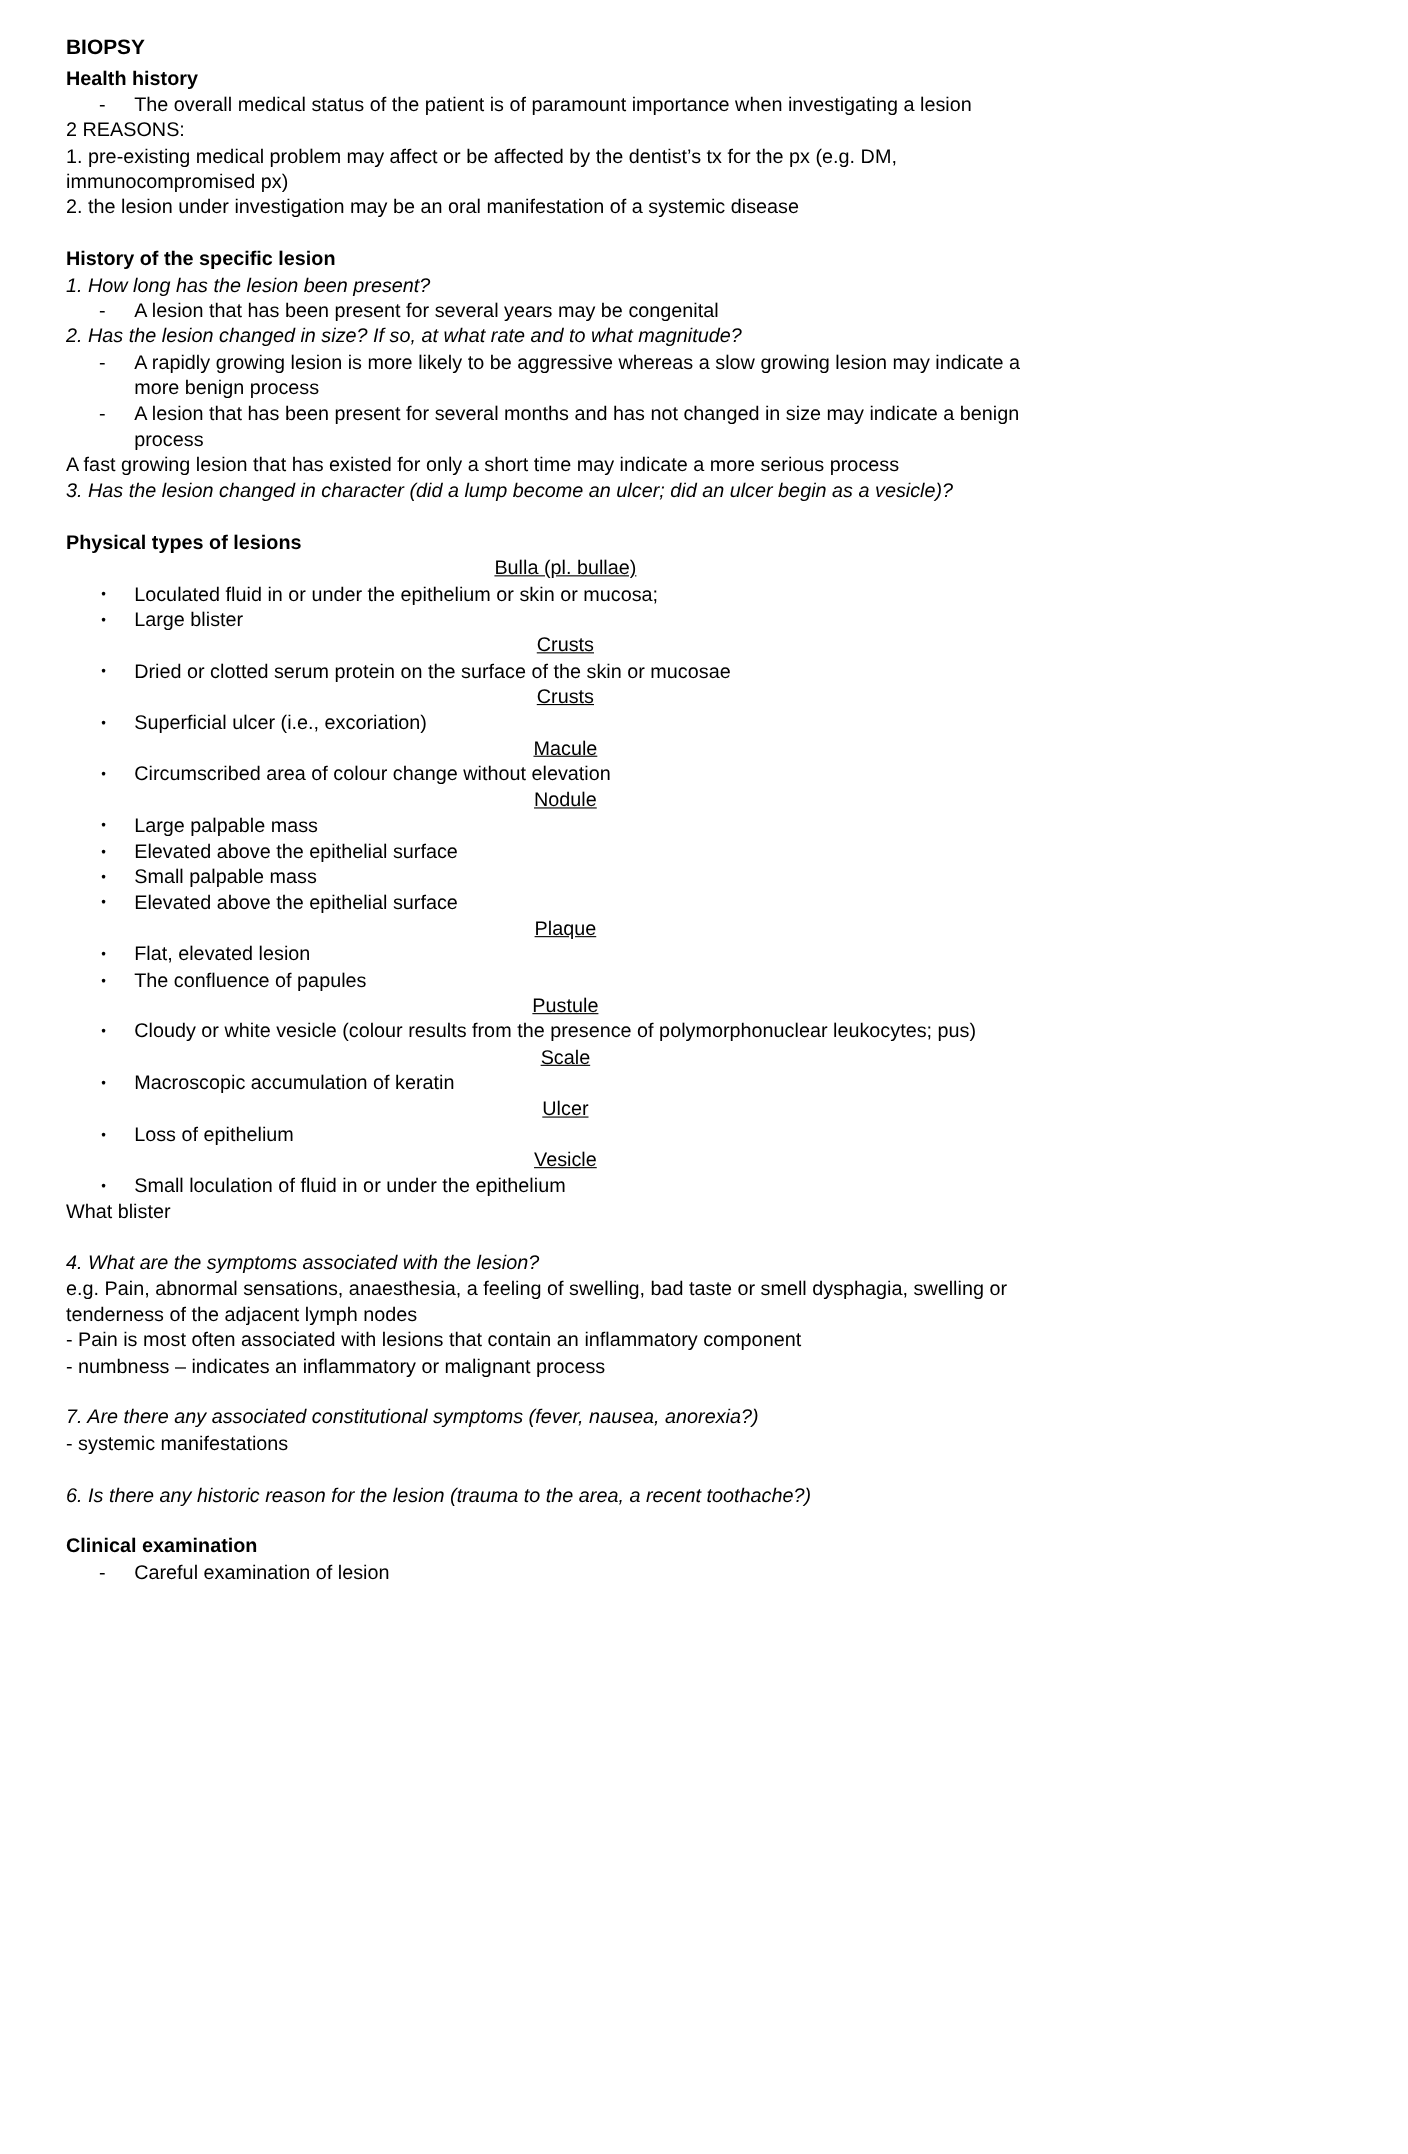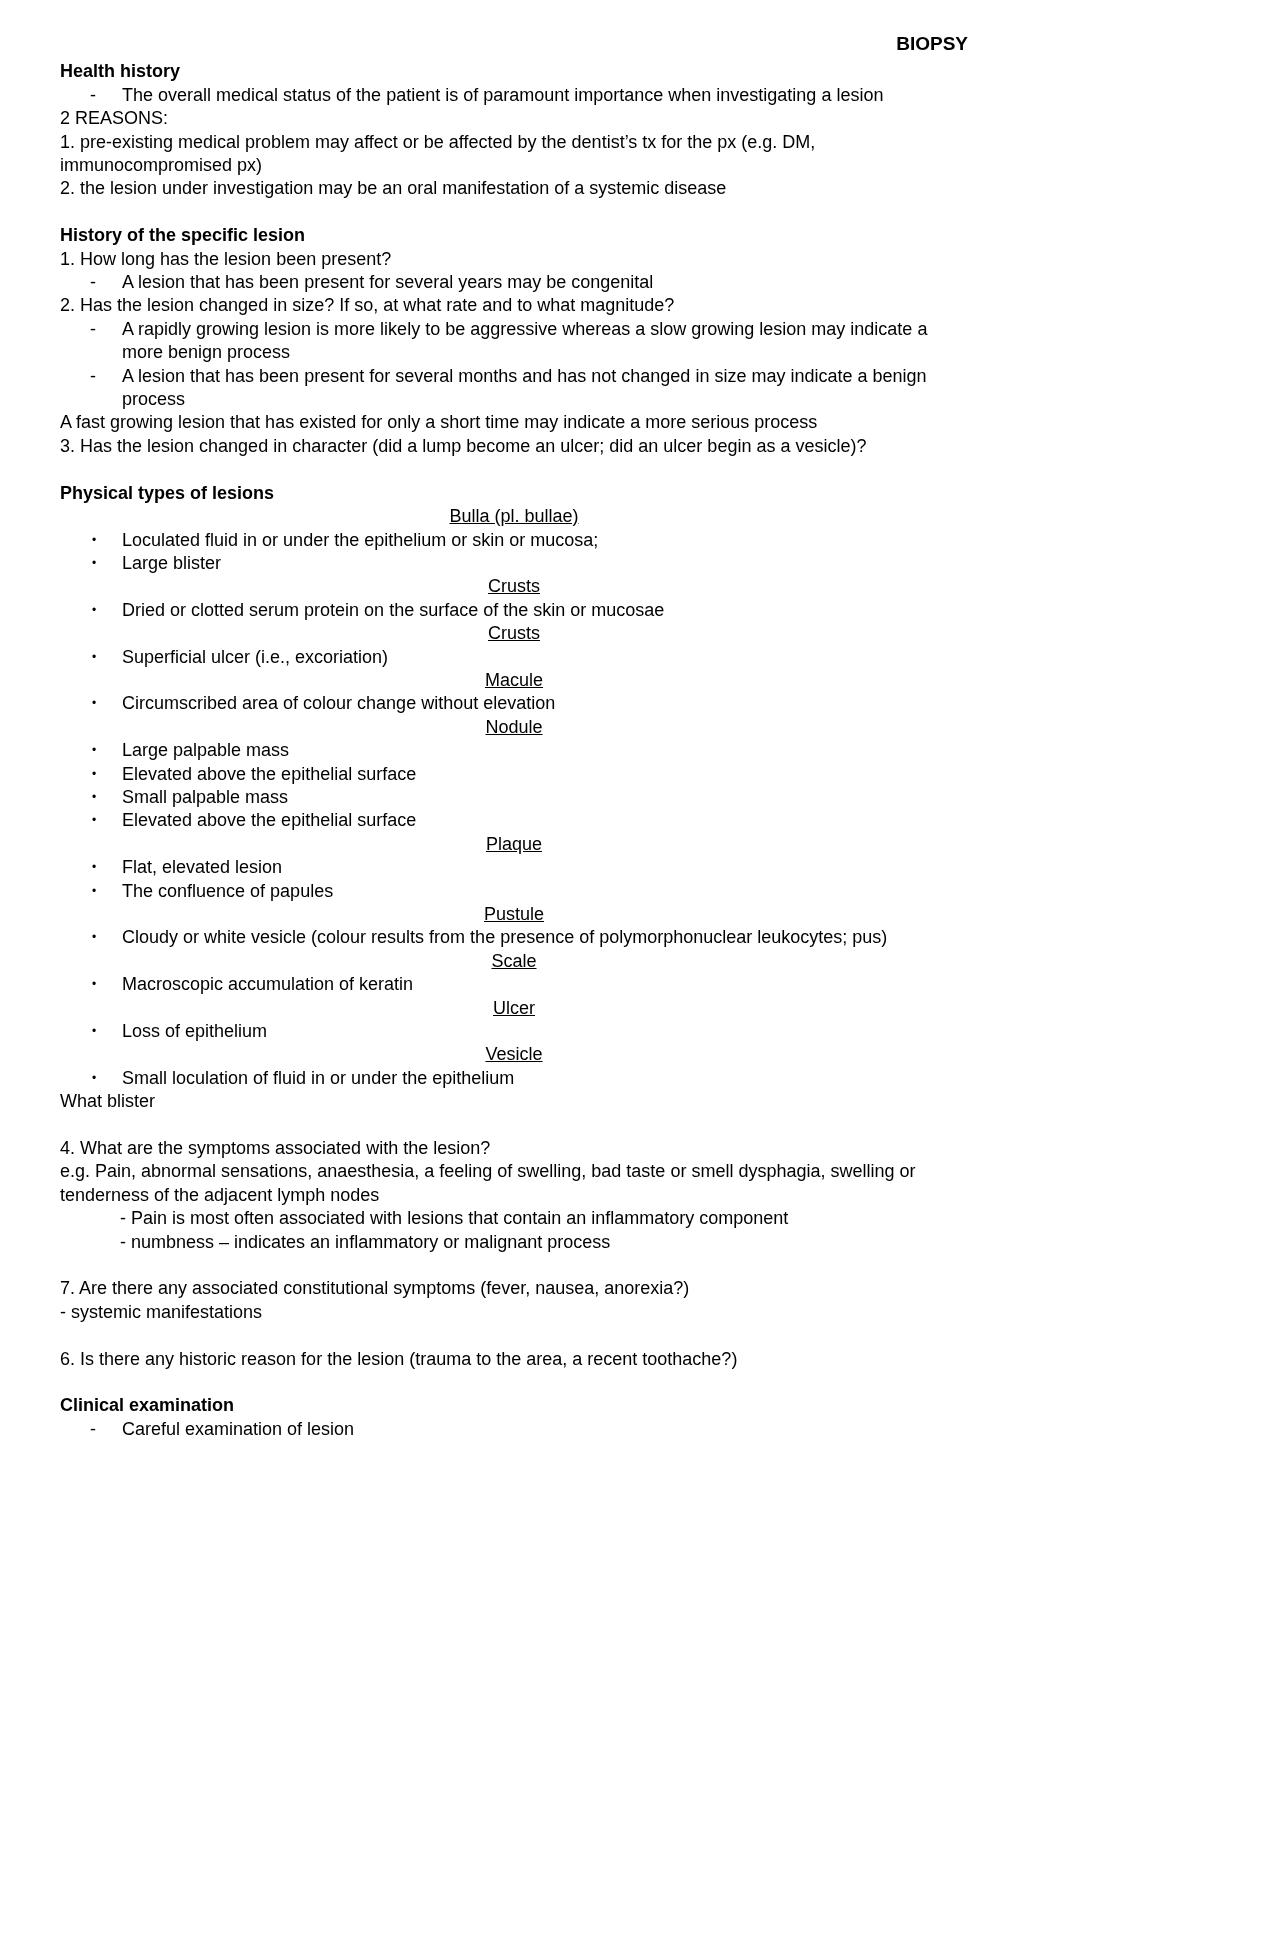--- a/index.html
+++ b/index.html
@@ -12,30 +12,30 @@
     line-height: 23.4px;
     color: #000000;
   }
   .page {
     width: 1280px;
     min-height: 1958px;
     padding: 32px 312px 40px 60px;
     background: #ffffff;
   }
   .doc-title {
-    text-align: right;
+    text-align: left;
     font-weight: bold;
     font-size: 19px;
     margin: 0 0 5px 0;
   }
   .heading { font-weight: bold; }
   .subheading { text-decoration: underline; text-align: center; }
-  .question { }
+  .question { font-style: italic; }
   .para { }
-  .para.indent { margin-left: 60px; }
+  .para.indent { }
   .li { display: flex; align-items: flex-start; }
   .li .marker {
     flex: none;
     width: 32px;
     margin-left: 30px;
   }
   .li .marker.bullet {
     font-size: 12px;
     padding-left: 2px;
     line-height: 23.4px;

